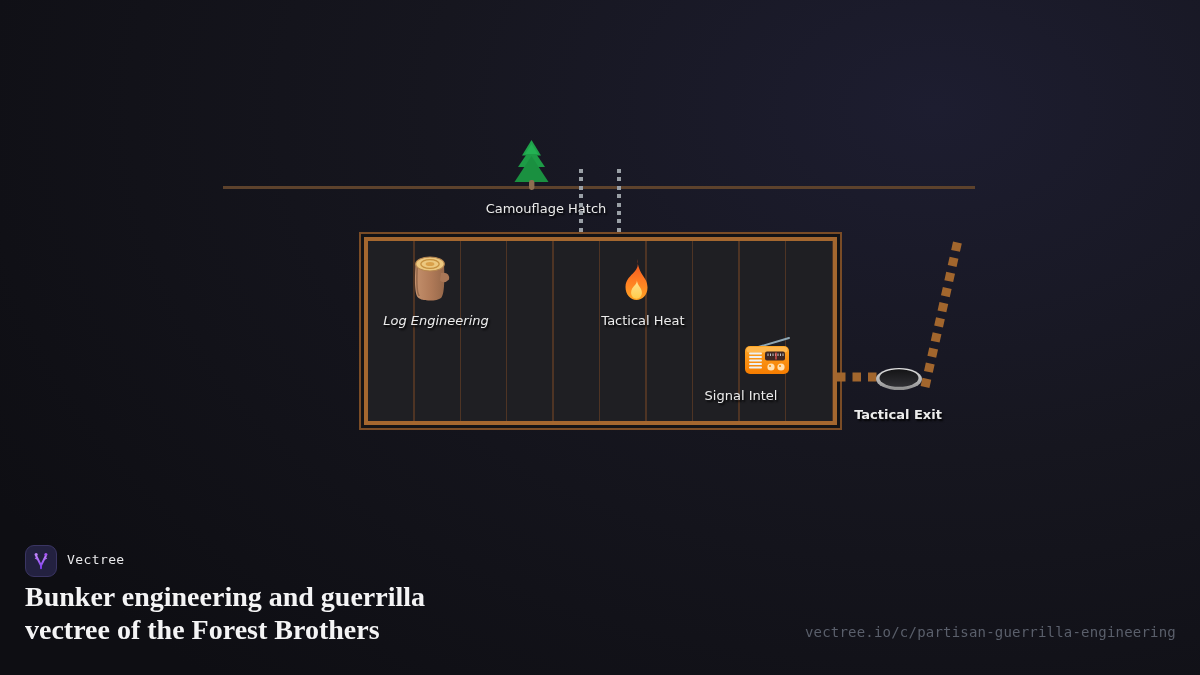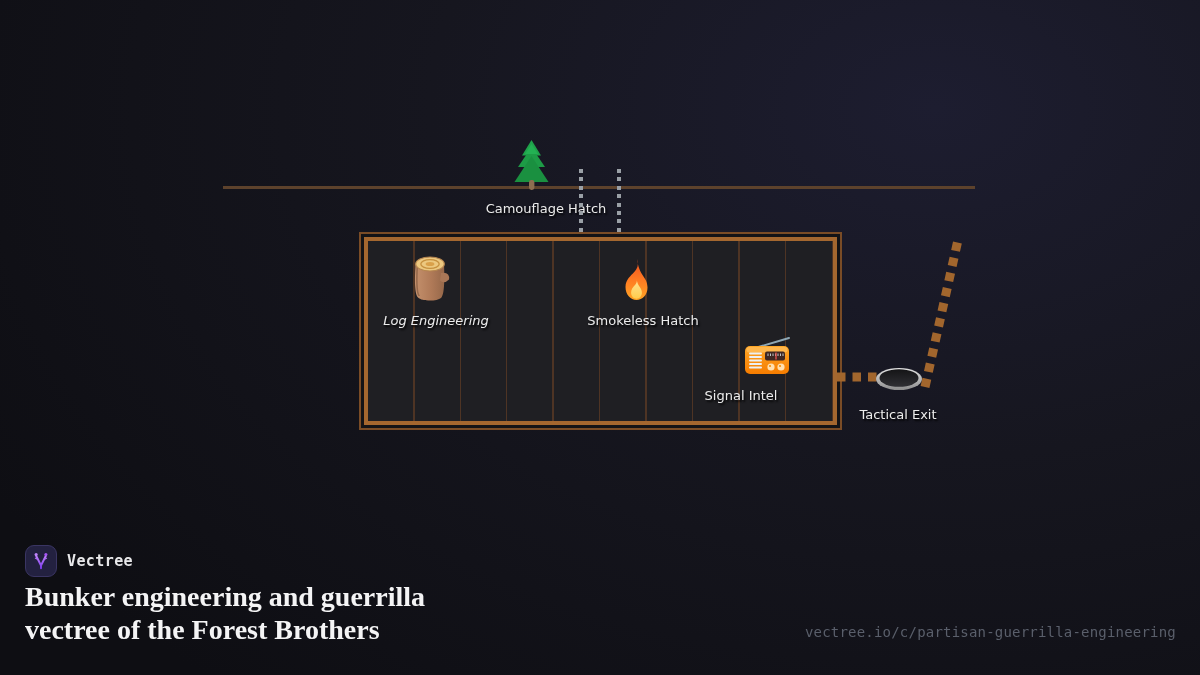--- a/index.html
+++ b/index.html
@@ -29,30 +29,30 @@
     box-shadow:0 0 0 3px #131316,0 0 0 5px #7a4c26;
   }
   .icon-log{left:407px;top:253px;width:45px;height:49px;}
   .label-log{left:351px;top:313px;font-style:italic;}
   .icon-fire{left:617px;top:258px;width:38px;height:44px;}
   .label-fire{left:558px;top:313px;}
   .icon-radio{left:742px;top:335px;width:50px;height:42px;}
   .label-radio{left:656px;top:388px;}
   .tunnel{left:828px;top:230px;width:145px;height:172px;}
   .icon-hole{left:874px;top:366px;width:50px;height:26px;}
-  .label-hole{left:813px;top:407px;}
+  .label-hole{left:813px;top:407px;font-weight:bold;}
   
   .logo{
     left:25px;top:545px;width:32px;height:32px;border-radius:9px;
     background:#232140;border:1px solid #3a3563;box-sizing:border-box;
     display:flex;align-items:center;justify-content:center;
   }
   .brand-name{
     left:67px;top:552px;font-family:"DejaVu Sans Mono","Liberation Mono",monospace;
-    font-weight:bold;font-size:15px;letter-spacing:0.4px;color:#e8e8ea;text-align:center;
+    font-weight:normal;font-size:13px;letter-spacing:0.4px;color:#e8e8ea;text-align:center;
   }
   .title{
     left:25px;top:580px;width:760px;
     font-family:Liberation Serif, serif;
     font-weight:bold;font-size:28px;line-height:33px;color:#f4f4f5;
   }
   .footer-url{
     right:24px;top:624px;
     font-family:"DejaVu Sans Mono","Liberation Mono",monospace;
     font-size:14px;color:#5a5f6b;letter-spacing:0.2px;
@@ -111,21 +111,21 @@
         </linearGradient>
         <linearGradient id="flameInner" x1="0" y1="0" x2="0" y2="1">
           <stop offset="0" stop-color="#ffe599"></stop>
             <stop offset="1" stop-color="#ffcc4d"></stop>
         </linearGradient>
       </defs>
       <path d="M20 1 c2 6.5 0.2 9.5 -2.8 13 c-3.2 3.7 -8.7 7.5 -8.7 15 C8.5 36.5 13.5 42 19.5 42 s11 -5.2 11 -12.5 c0 -5.2 -2.3 -8.7 -4.5 -11.8 C23.6 14.3 20.8 8.5 20 1z" fill="url(#flameOuter)"></path>
       <path d="M19.5 20.5 c1 3.6 -0.4 5.2 -2 7.1 c-1.6 1.9 -3.4 3.8 -3.4 7.2 c0 3.4 2.4 5.9 5.4 5.9 s5.4 -2.5 5.4 -5.9 c0 -2.6 -1.1 -4.4 -2.3 -6.1 C21.3 26.8 20 24.6 19.5 20.5z" fill="url(#flameInner)"></path>
     </svg>
   </div>
-  <div class="abs diagram-label label-fire">Smokeless Hatch</div>
+  <div class="abs diagram-label label-fire">Tactical Heat</div>
 
   <div class="abs icon-radio">
     <svg width="50" height="42" viewBox="0 0 50 42">
       <defs>
         <linearGradient id="radBody" x1="0" y1="0" x2="0" y2="1">
           <stop offset="0" stop-color="#ffa726"></stop>
             <stop offset="1" stop-color="#f57c00"></stop>
         </linearGradient>
       </defs>
       <line x1="13" y1="13" x2="47" y2="3" stroke="#8fa7b3" stroke-width="2" stroke-linecap="round"></line>

